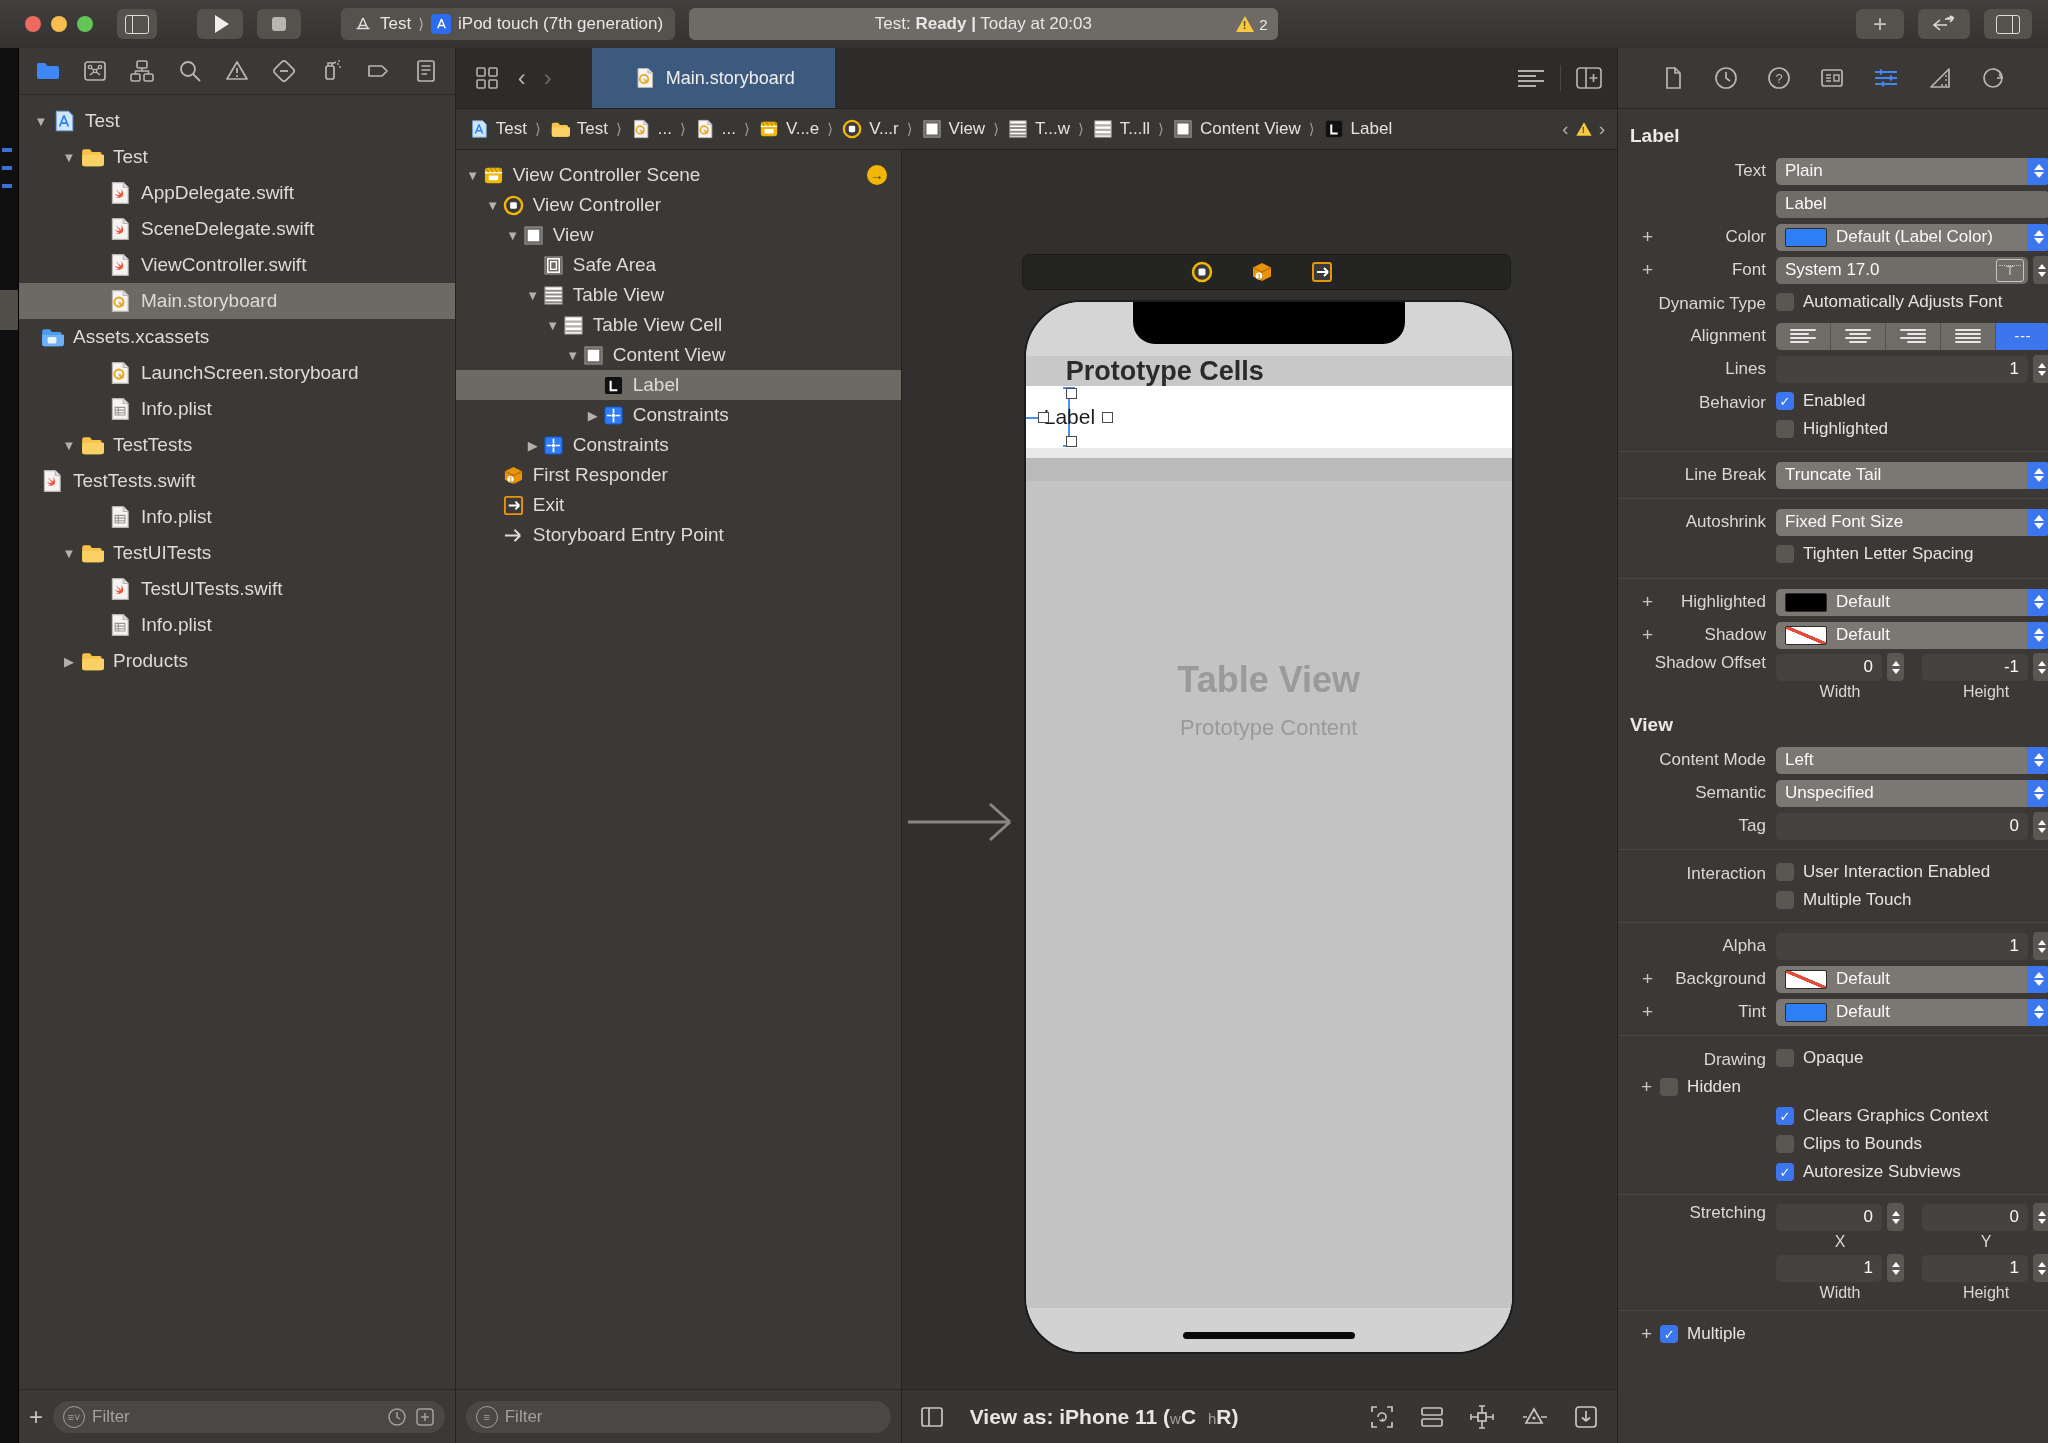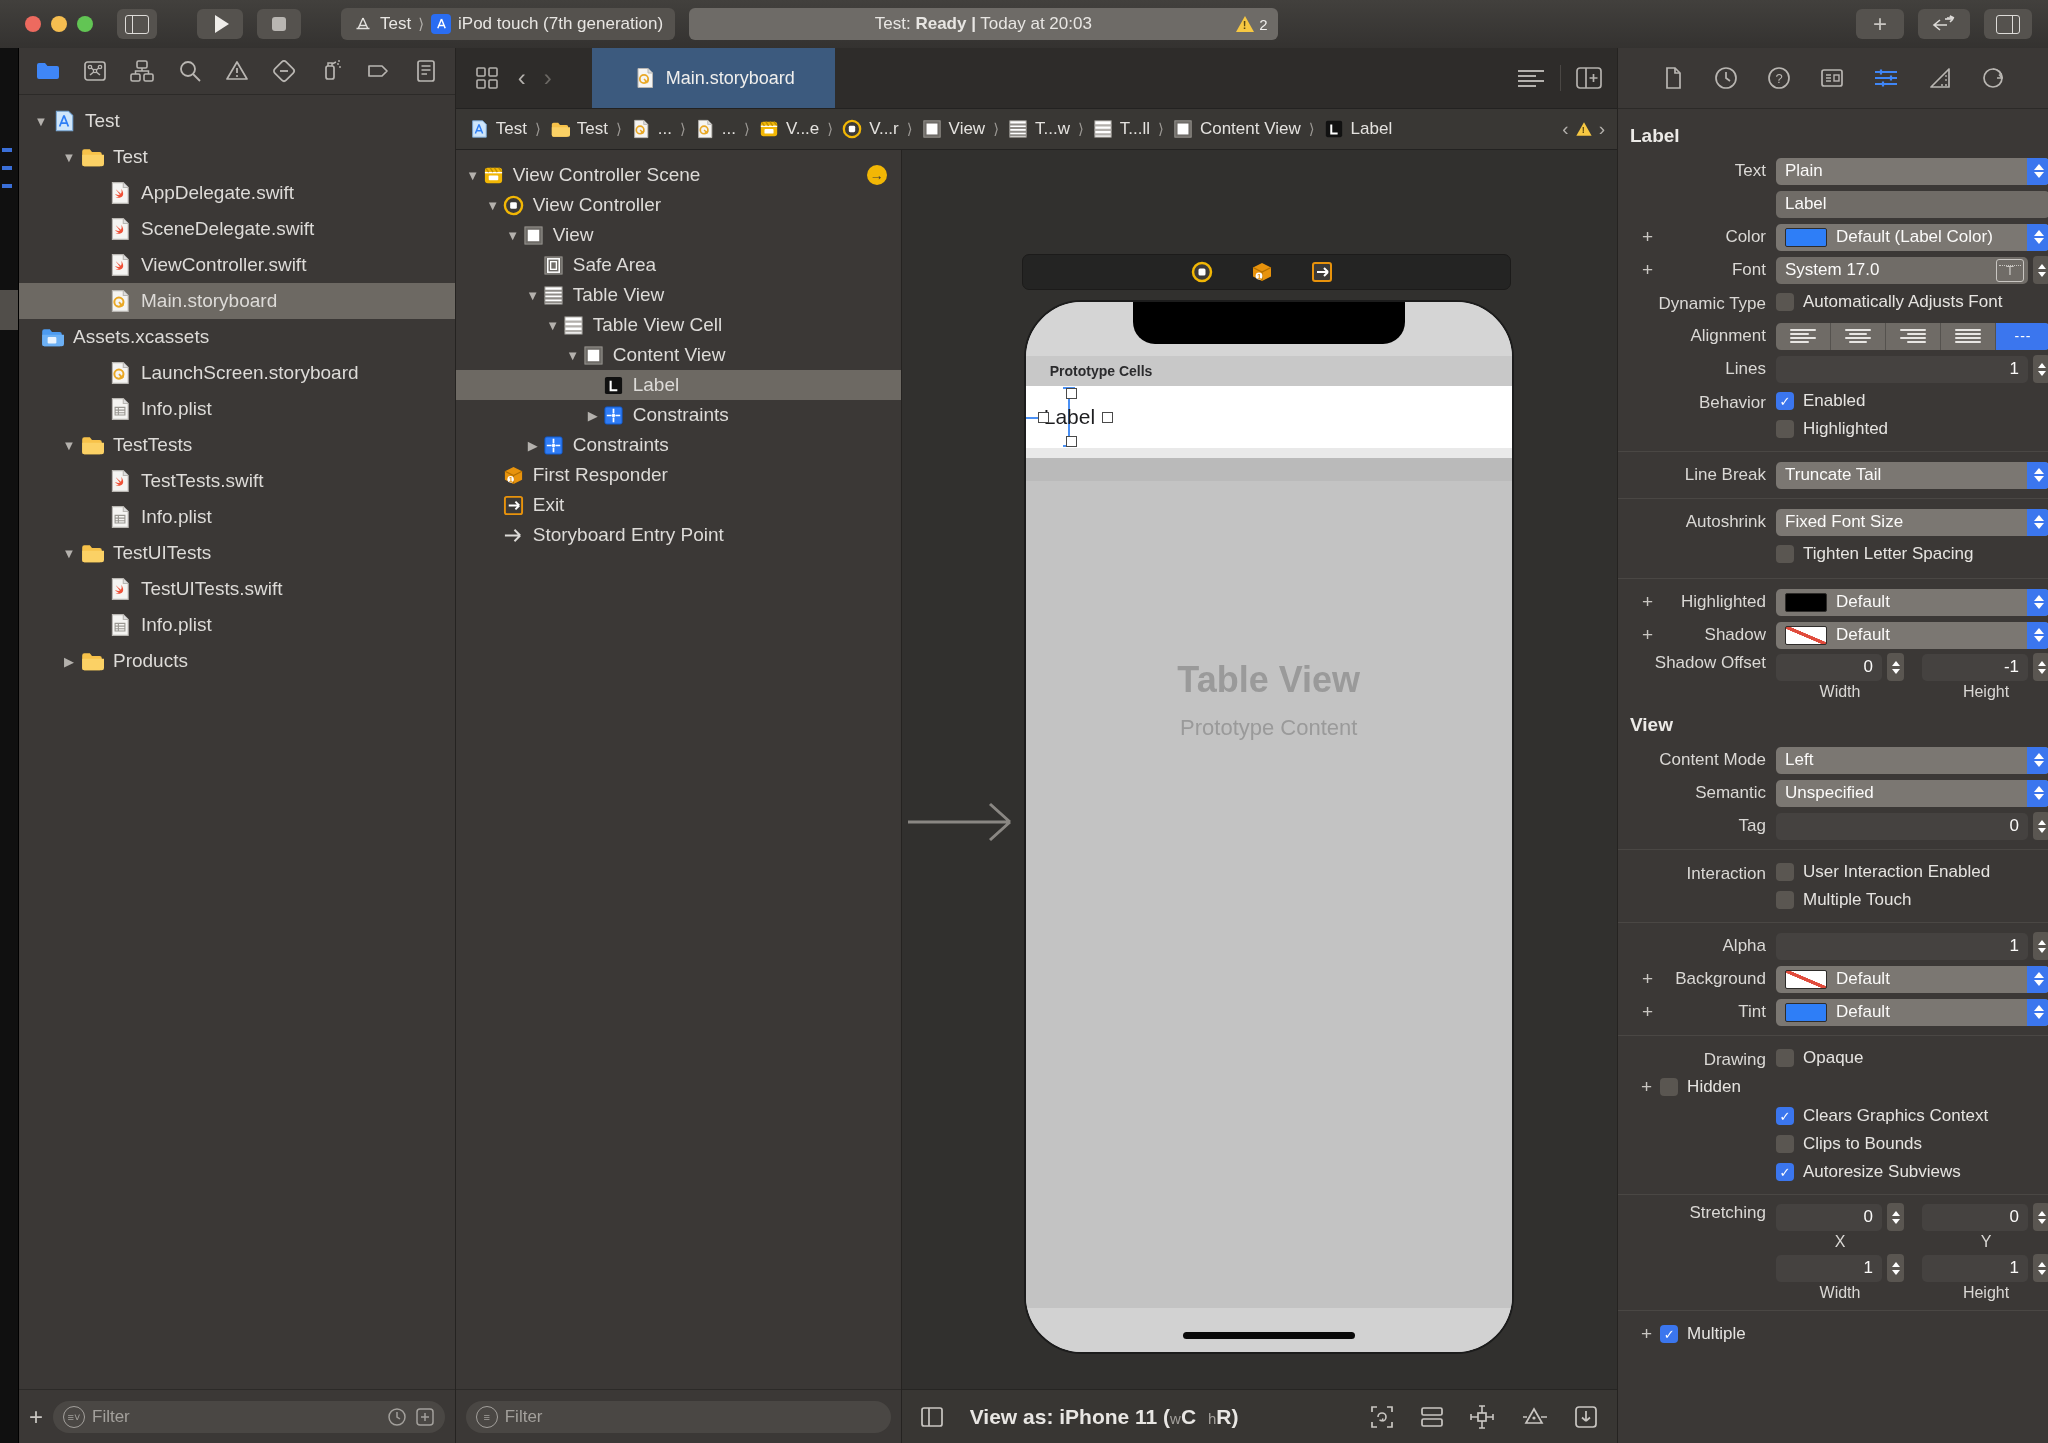--- a/index.html
+++ b/index.html
@@ -69,21 +69,21 @@
   .outline .ticon{width:24px;height:24px;margin-right:7px;}
   .goto{margin-left:auto;margin-right:14px;width:20px;height:20px;border-radius:50%;background:#f2b705;color:#3c3a38;display:flex;align-items:center;justify-content:center;font-size:14px;font-weight:bold;}
   
   .canvas{flex:1;position:relative;background:#31302e;display:flex;flex-direction:column;}
   .canvas-inner{flex:1;position:relative;overflow:hidden;}
   .scenebar{position:absolute;left:120px;top:104px;width:487px;height:34px;background:#242423;border:1px solid #1c1b1a;border-radius:7px;display:flex;align-items:center;justify-content:center;gap:26px;}
   .entryarrow{position:absolute;left:2px;top:648px;}
   .phone{position:absolute;left:122px;top:150px;width:486px;height:1050px;background:#d5d5d5;border:2.5px solid #1c1c1c;border-radius:58px;overflow:hidden;display:flex;flex-direction:column;}
   .notch{position:absolute;left:50%;transform:translateX(-50%);top:0;width:272px;height:42px;background:#000;border-radius:0 0 22px 22px;}
   .p-status{height:54px;background:#d5d5d5;flex:none;}
-  .p-header{height:30px;background:#c8c8c8;flex:none;display:flex;align-items:center;padding-left:24px;font-size:14px;font-weight:bold;color:#2b2b2d;}
+  .p-header{height:30px;background:#c8c8c8;flex:none;display:flex;align-items:center;padding-left:40px;font-size:27px;font-weight:bold;color:#2b2b2d;}
   .p-cell{height:62px;background:#fff;flex:none;position:relative;}
   .p-thin{height:10px;background:#e9e9e9;flex:none;}
   .p-band{height:23px;background:#bababa;flex:none;}
   .p-body{flex:1;background:#c3c3c3;display:flex;flex-direction:column;align-items:center;}
   .p-title{margin-top:178px;font-size:36px;font-weight:600;color:#9a9a9a;}
   .p-sub{margin-top:14px;font-size:22px;color:#9a9a9a;}
   .p-footer{height:44px;background:#d2d2d2;flex:none;position:relative;}
   .homebar{position:absolute;left:50%;transform:translateX(-50%);bottom:13px;width:172px;height:7px;border-radius:4px;background:#0a0a0a;}
   .sel-label{position:absolute;left:18px;top:50%;transform:translateY(-50%);font-size:21px;color:#1d1d1f;}
   .handle{position:absolute;width:9px;height:9px;background:#fff;border:1.5px solid #4a4a4a;}
@@ -367,21 +367,21 @@
           <div class="trow" style="padding-left: 40px;">
             <span class="disc">▼</span>
             <span class="ticon">
               <svg width="24" height="24" viewBox="0 0 22 22">
                 <path d="M2 6 a2 2 0 0 1 2-2 h5 l2 2.5 h7 a2 2 0 0 1 2 2 v9 a2 2 0 0 1-2 2 h-14 a2 2 0 0 1-2-2 z" fill="#f7c24a"></path>
                 <path d="M2 9 h20 v8.5 a2 2 0 0 1-2 2 h-16 a2 2 0 0 1-2-2 z" fill="#fbd165"></path>
               </svg>
             </span>
             <span>TestTests</span>
           </div>
-          <div class="trow" style="padding-left: 68px; text-align: center;">
+          <div class="trow" style=" text-align: center;">
             <span class="disc"></span>
             <span class="ticon">
               <svg width="24" height="24" viewBox="0 0 22 22">
                 <path class="pageic" d="M4 1.5 h10 l4.5 4.5 v14.5 h-14.5 z"></path>
                 <path d="M14 1.5 v4.5 h4.5" fill="#ddd" stroke="#b9b6b2"></path>
                 <path d="M6.5 14.5 c2.5 1.5 5.5 1 7-1 c1-1.8.3-4.5-1.5-6.5 c.8 1.8.6 3.6-.2 4.6 c-1.6-1.2-3.4-2.8-4.6-4 c1 1.8 2.6 3.6 3.8 4.8 c-1.4.6-3.2.3-4.5-.4 c.8 1.2 2 2 3.4 2.3 c-1 .6-2.3.6-3.4.2z" fill="#ef5138"></path>
               </svg>
             </span>
             <span>TestTests.swift</span>
           </div>

